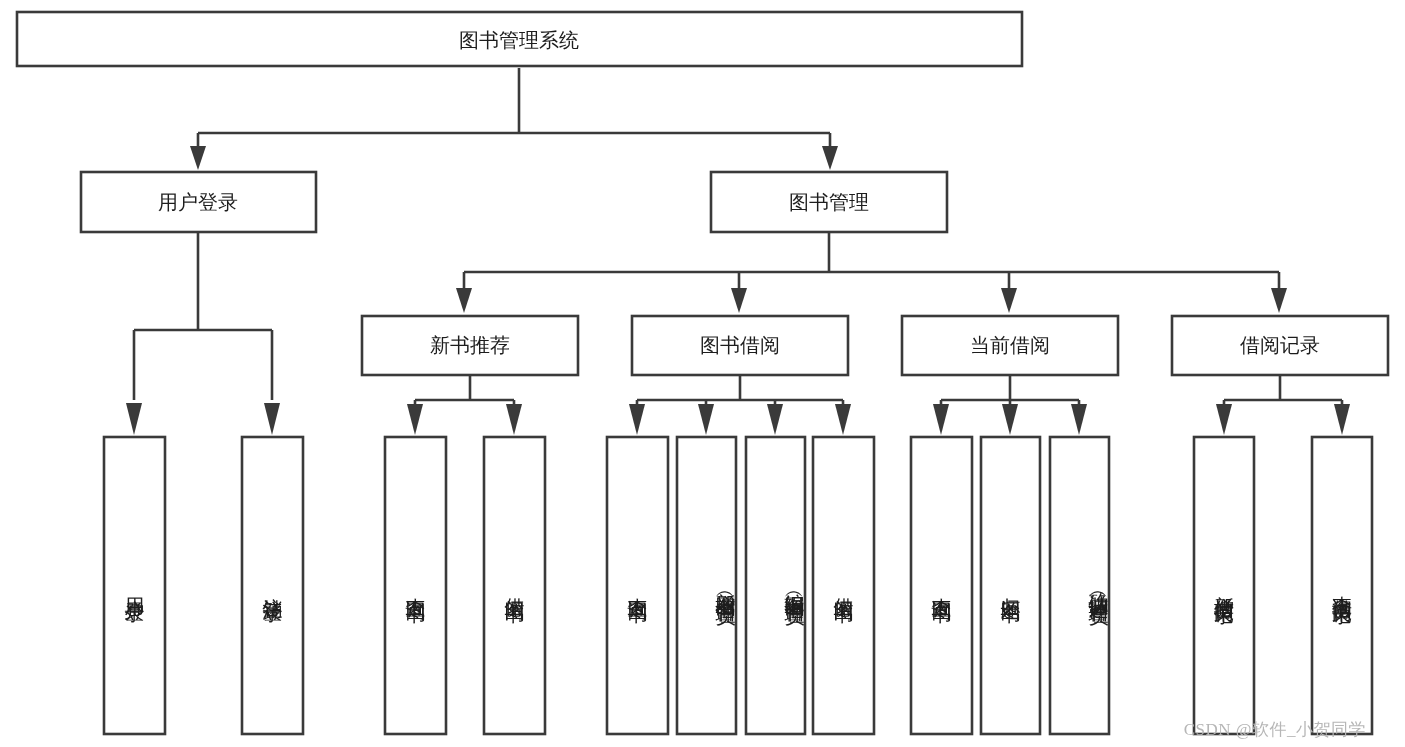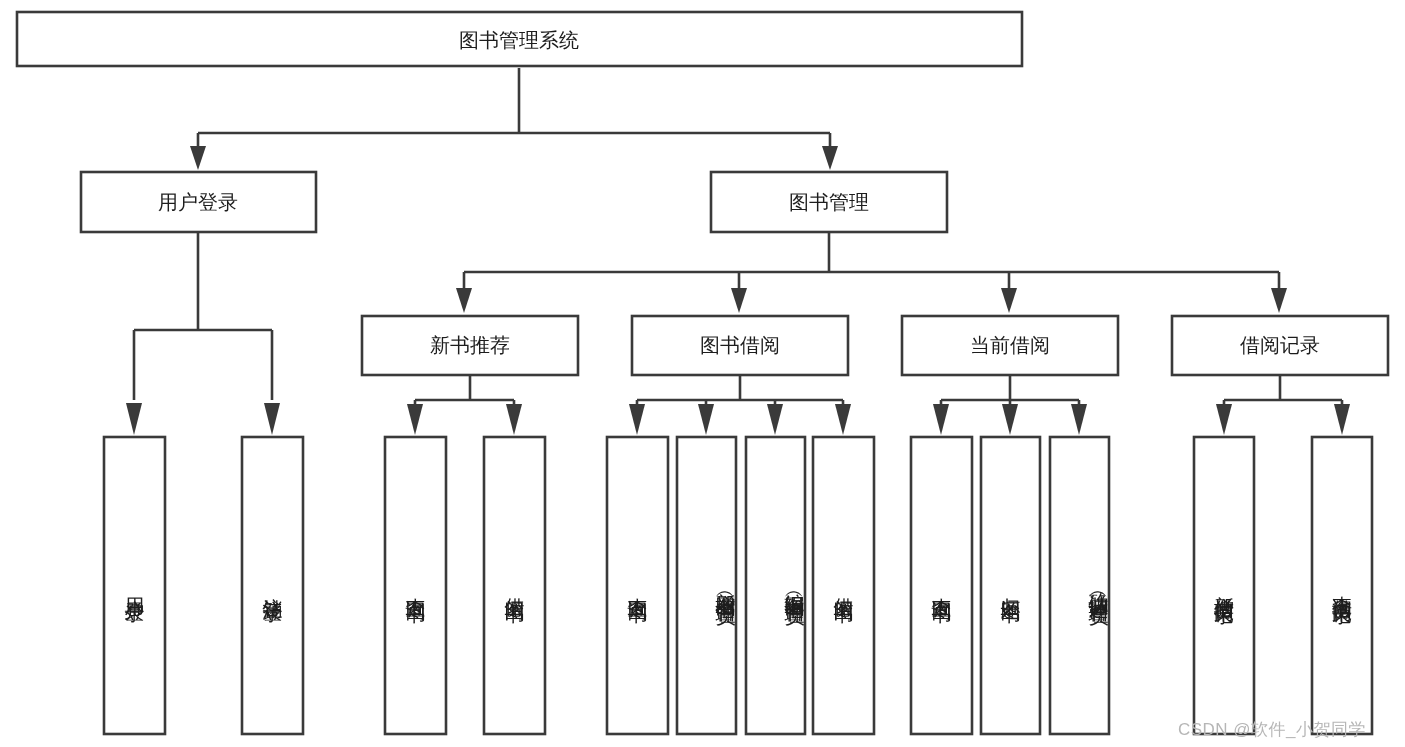--- a/index.html
+++ b/index.html
@@ -60,21 +60,21 @@
     align-items: center;
     justify-content: center;
     text-align: center;
     white-space: nowrap;
     pointer-events: none;
   }
   .watermark {
     position: absolute;
     right: 8px;
     bottom: 6px;
-    font-family: Liberation Sans, sans-serif;
+    font-family: Liberation Serif, serif;
     font-size: 17px;
     color: #b6b6b6;
     letter-spacing: 0.5px;
     white-space: nowrap;
   }
 </style>
 </head>
 <body>
 
 <div id="diagram-root">

